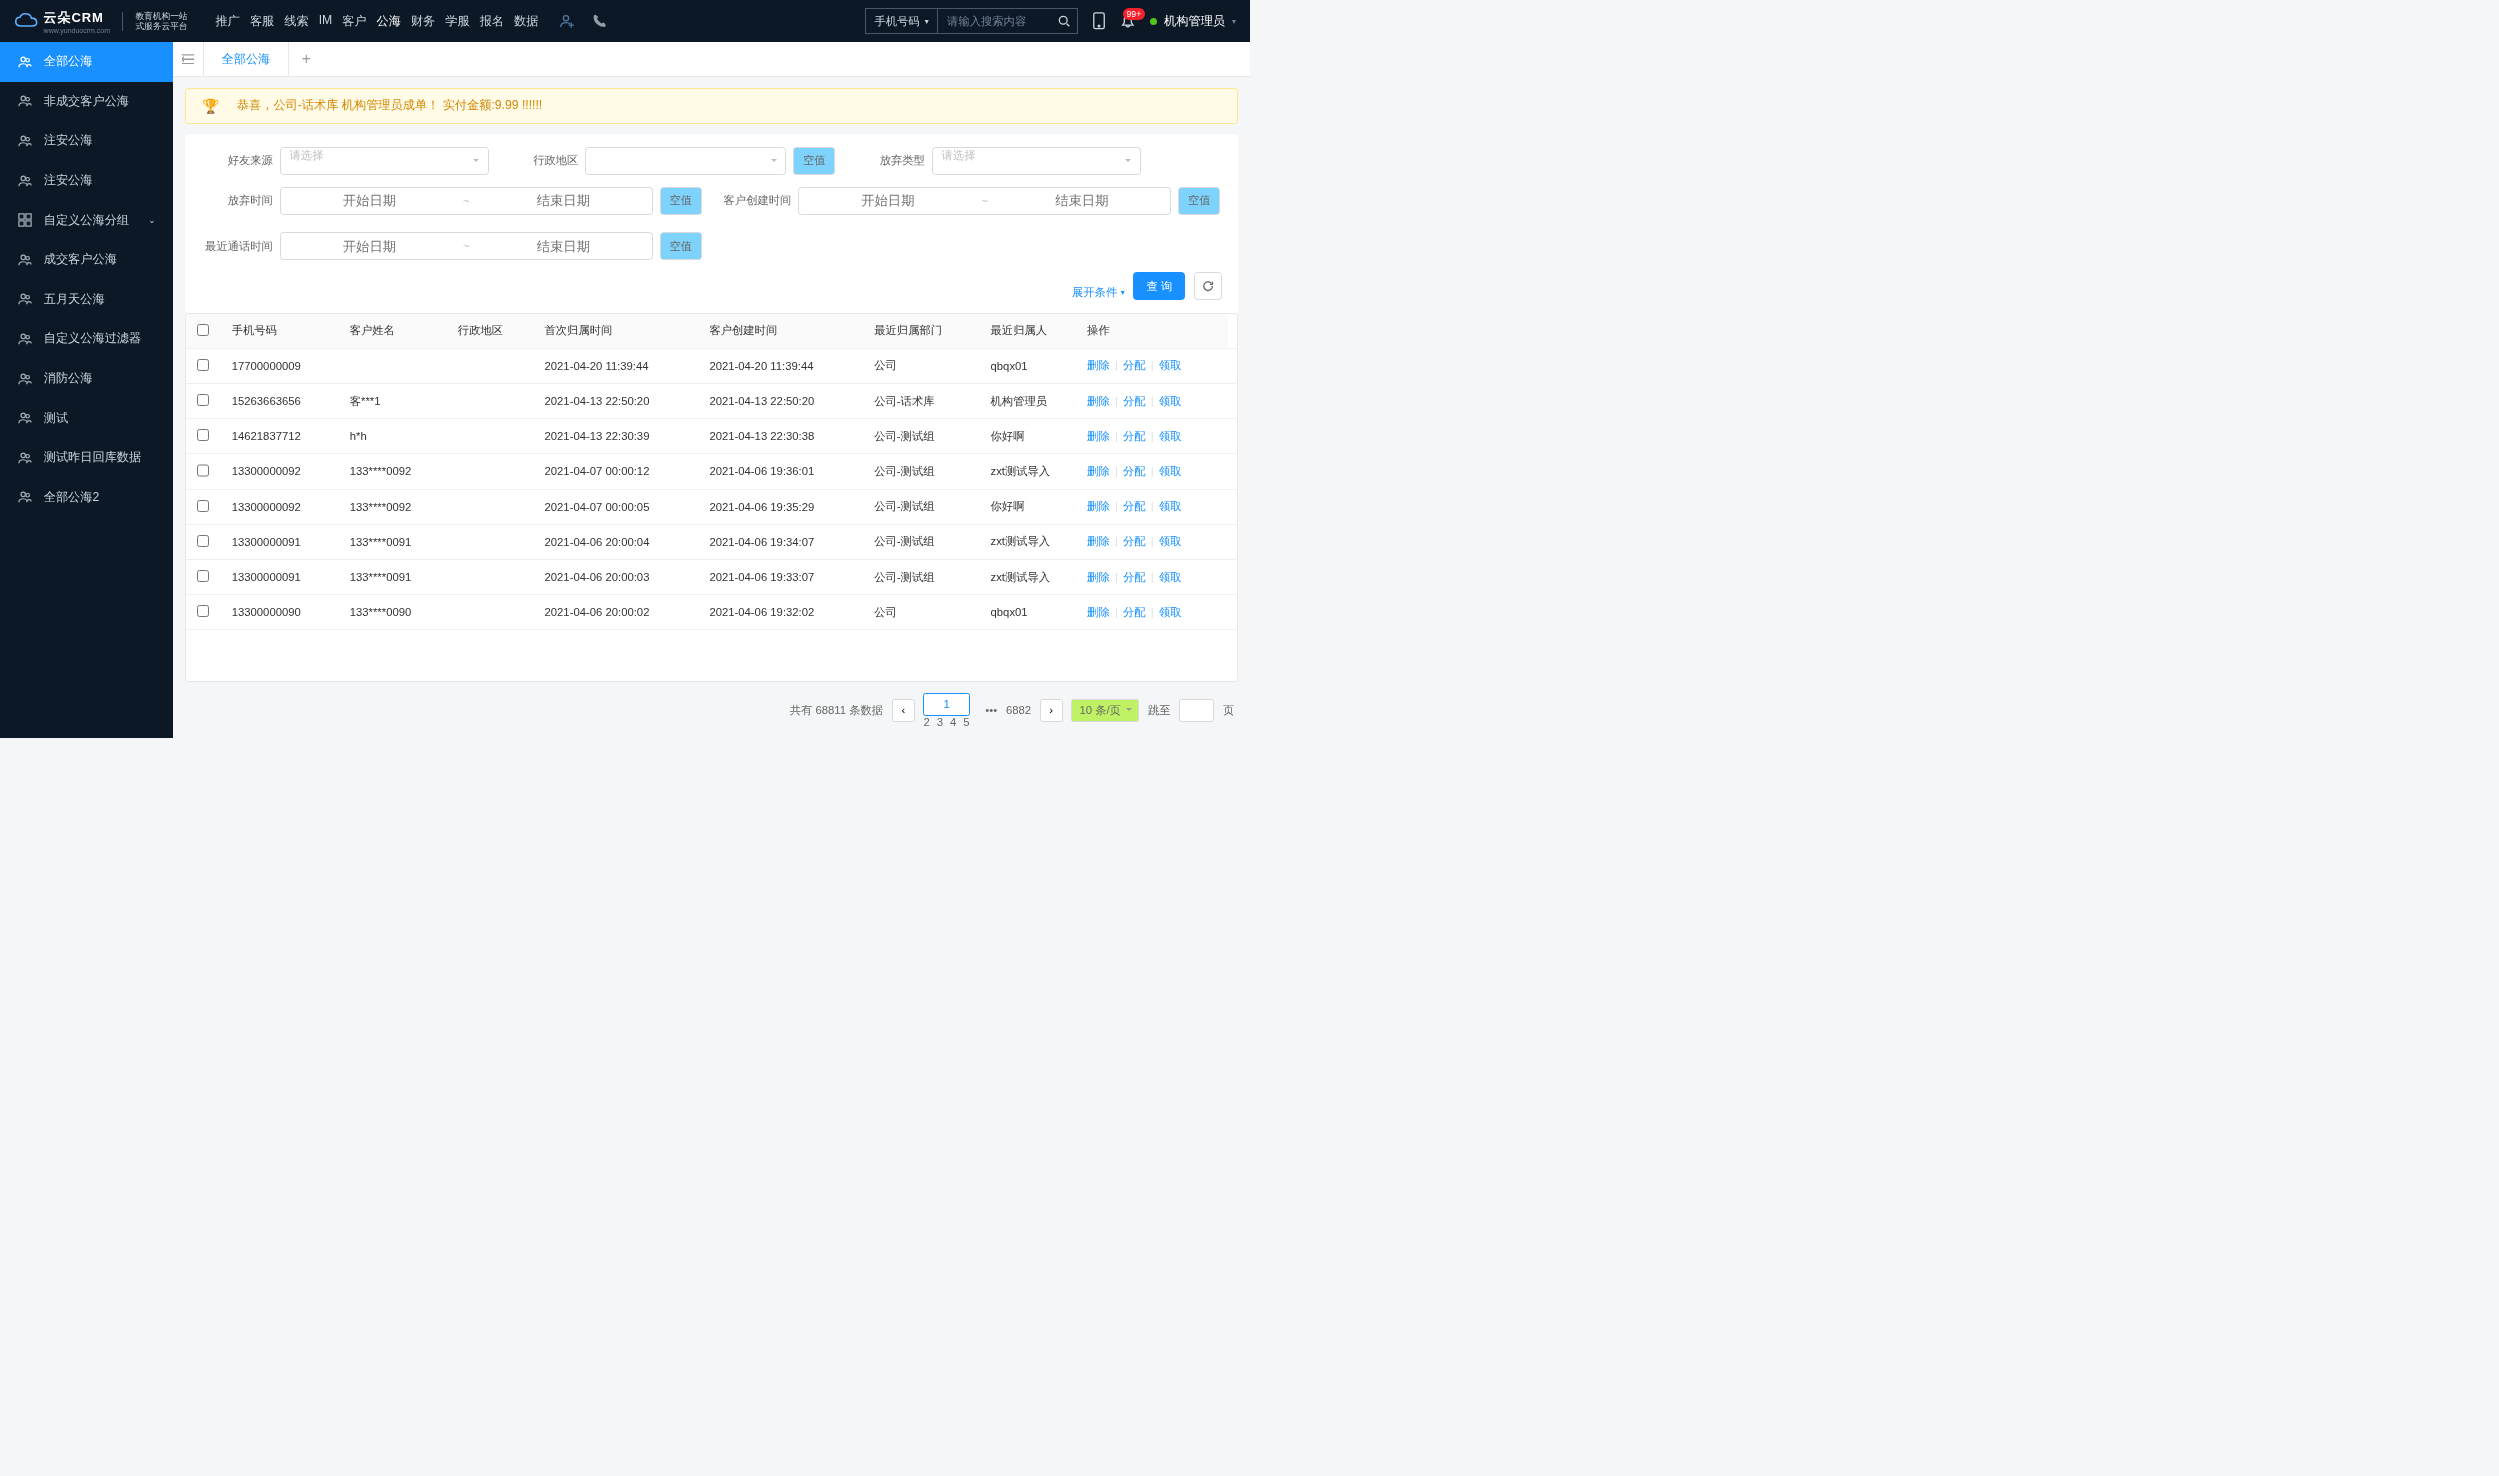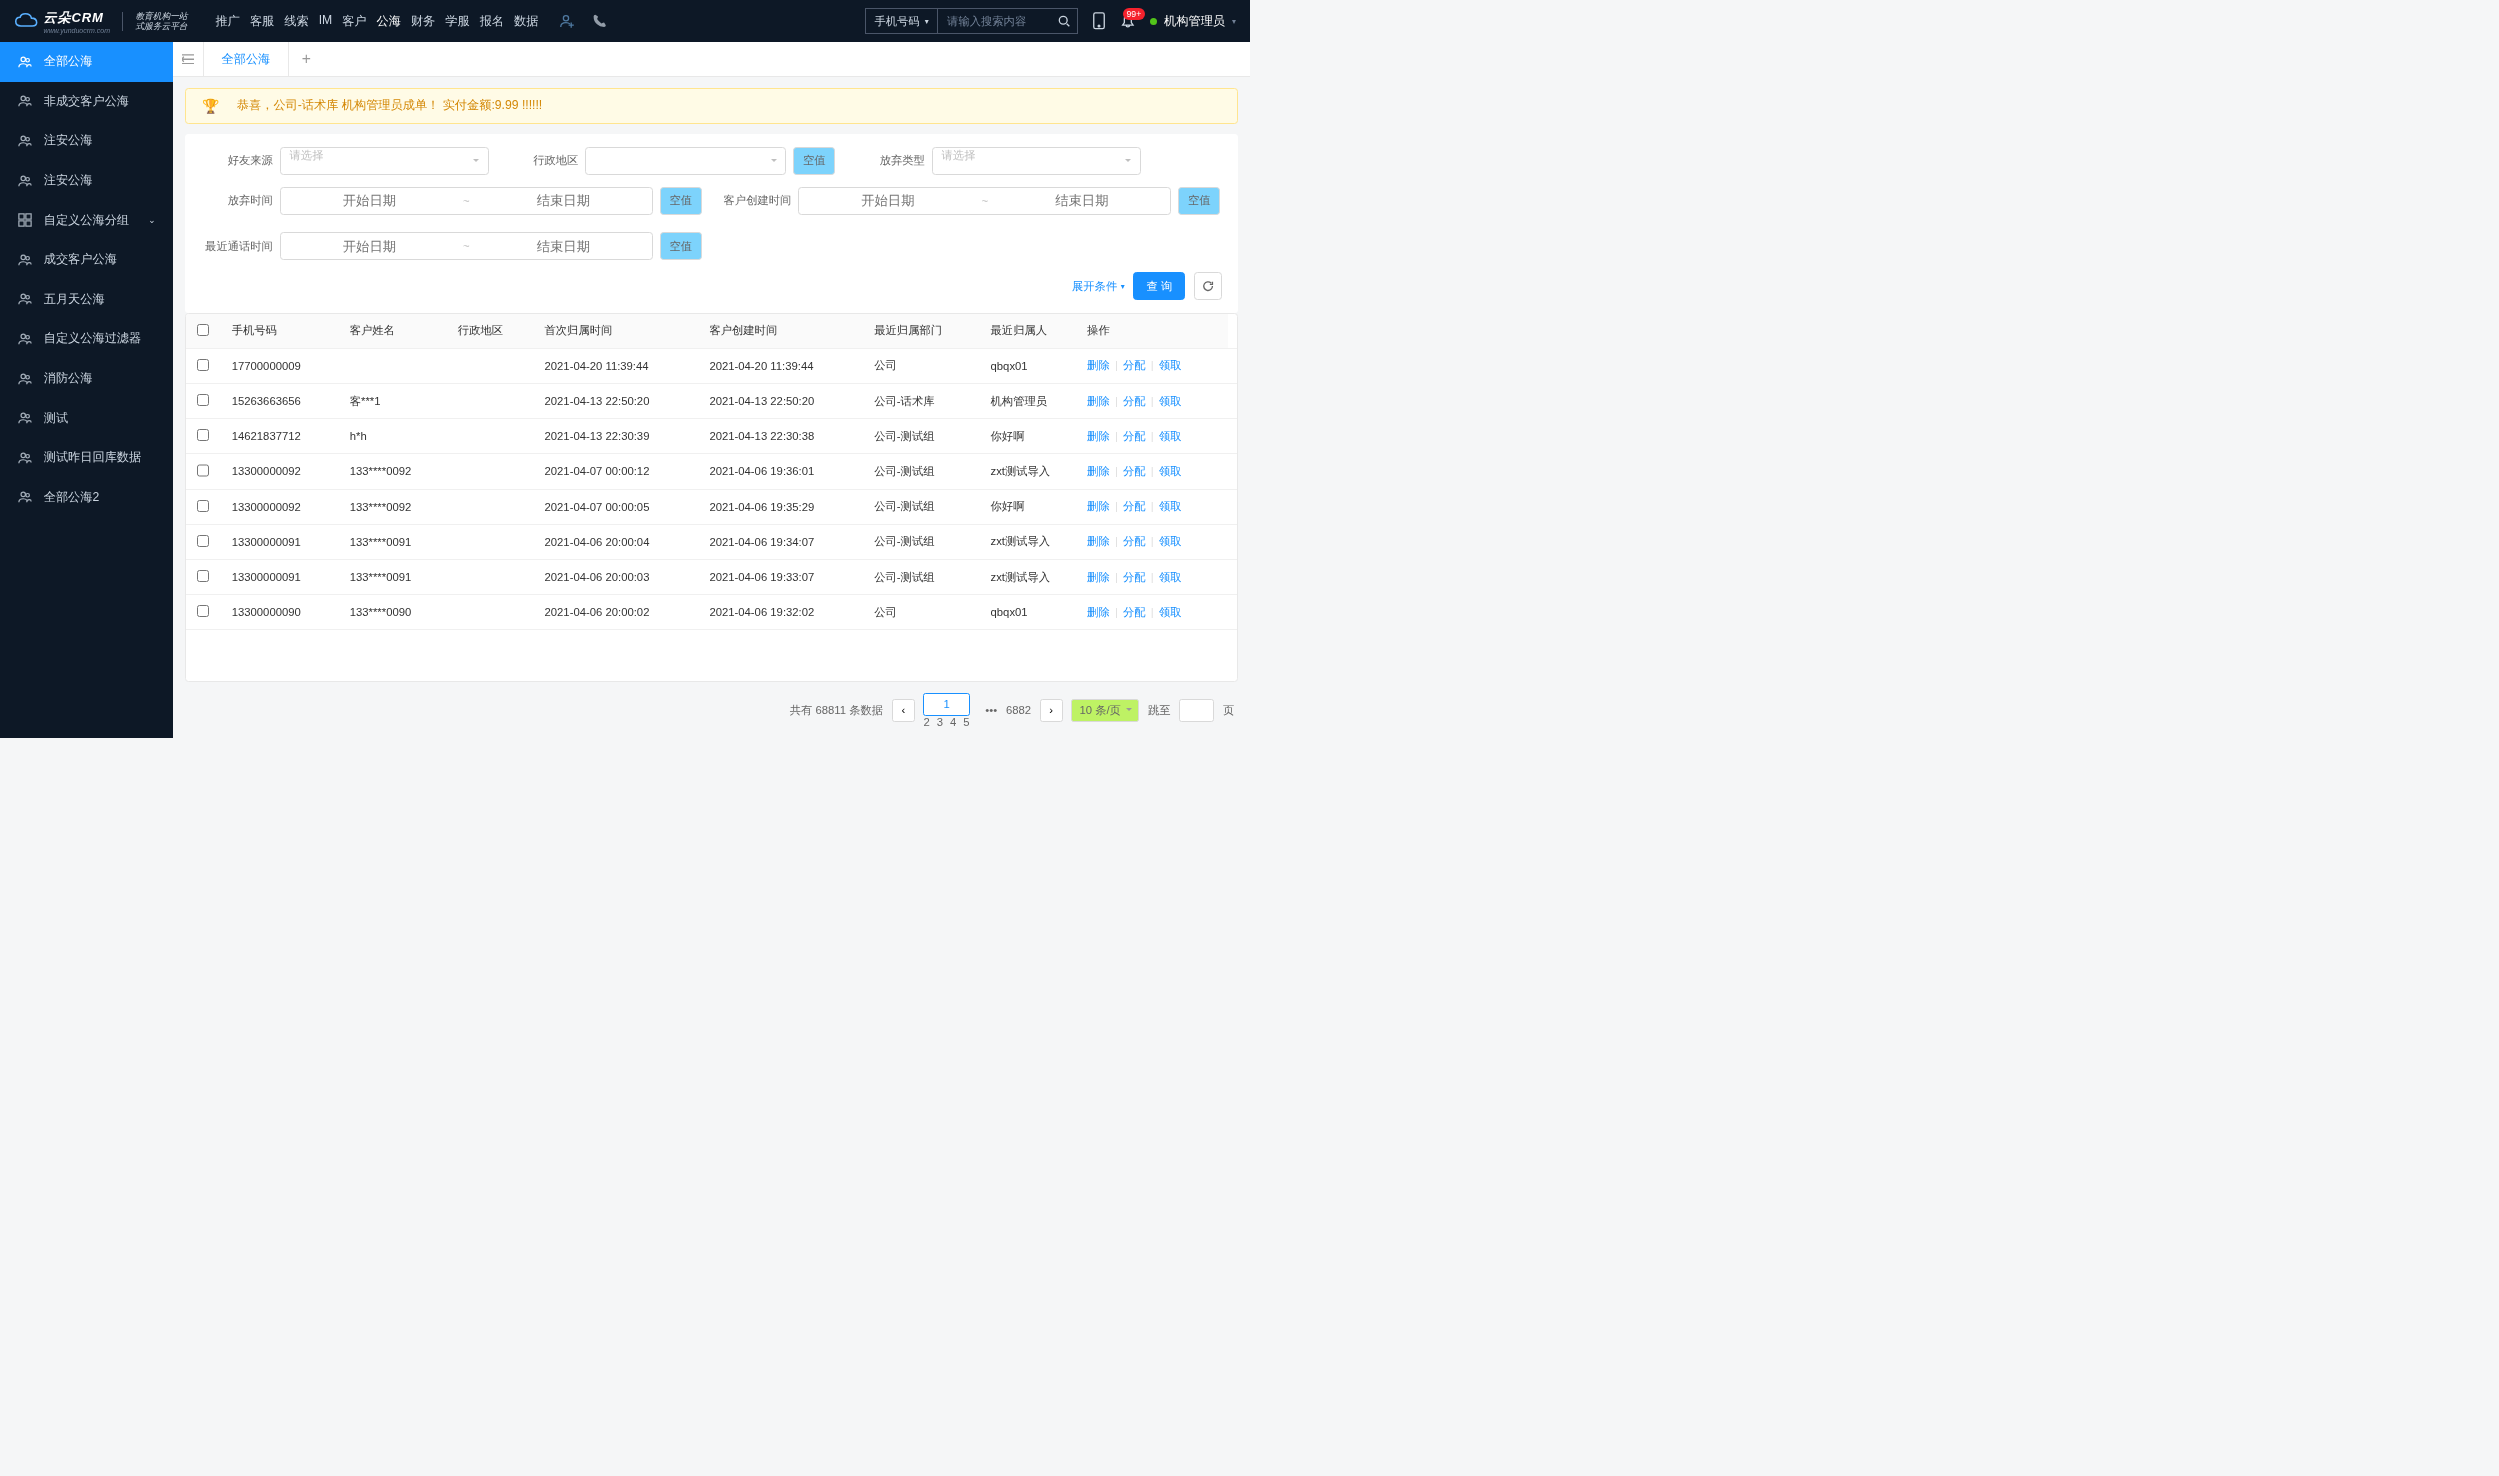--- a/index.html
+++ b/index.html
@@ -1,21 +1,21 @@
 <!DOCTYPE html>
 <html style="font-size:14px"><head>
 <meta charset="utf-8">
 <style>
 * { margin: 0; padding: 0; box-sizing: border-box; }
 body { font-family: -apple-system, "PingFang SC", "Microsoft YaHei", sans-serif; font-size: 12.2px; color: #333; background: #f5f6f7; overflow: hidden; }
 .app { display: flex; flex-direction: column; height: 738px; width: 1250px; }
 
 
 .header { height: 42px; background: #0d1826; display: flex; align-items: center; color: #fff; padding: 0 14px; }
-.logo { display: flex; align-items: center; gap: 5.2px; margin-right: 17.5px; font-style: italic; }
+.logo { display: flex; align-items: center; gap: 5.2px; margin-right: 17.5px; }
 .logo-cloud { width: 24.4px; height: 17.5px; position: relative; }
 .logo-text { font-size: 13px; font-weight: bold; letter-spacing: 0.9px; }
 .logo-sep { width: 0.9px; height: 19px; background: #4a5568; margin: 0 7px; }
 .logo-sub { font-size: 8.7px; line-height: 1.2; color: #cbd5e0; }
 .nav { display: flex; gap: 10px; margin-left: 10.5px; }
 .nav-item { color: #cbd5e0; cursor: pointer; font-size: 12.2px; }
 .nav-item.active { color: #fff; font-weight: 500; }
 .nav-icons { display: flex; gap: 15.7px; margin-left: 21px; }
 .nav-icon { width: 15.7px; height: 15.7px; opacity: 0.7; cursor: pointer; }
 .header-right { margin-left: auto; display: flex; align-items: center; gap: 14px; }
@@ -54,21 +54,21 @@
 .filters { background: #fff; padding: 12.2px 15.7px 0; border-radius: 3.5px; }
 .filter-row { display: flex; gap: 17.5px; margin-bottom: 12.2px; flex-wrap: wrap; }
 .filter-group { display: flex; align-items: center; gap: 7px; }
 .filter-label { width: 72px; text-align: right; color: #666; font-size: 11.3px; flex-shrink: 0; }
 .filter-select { height: 28px; border: 0.9px solid #d9d9d9; border-radius: 3.5px; padding: 0 21px 0 8.7px; min-width: 209px; background: #fff; color: #bfbfbf; display: flex; position: relative; cursor: pointer; font-size: 11.3px; }
 .filter-select::after { content: ""; position: absolute; right: 8.7px; top: 11.3px; border: 3.5px solid transparent; border-top-color: #bfbfbf; }
 .empty-btn { height: 28px; border: 0.9px solid #d9d9d9; border-radius: 3.5px; padding: 0 8.7px; background: #7dd3fc; cursor: pointer; font-size: 11.3px; color: #666; }
 .date-range { height: 28px; border: 0.9px solid #d9d9d9; border-radius: 3.5px; display: flex; align-items: center; min-width: 209px; background: #fff; font-size: 11.3px; }
 .date-input { border: none; text-align: center; flex: 1; color: #bfbfbf; outline: none; background: transparent; }
 .date-sep { color: #bfbfbf; padding: 0 5.2px; }
-.filter-actions { display: flex; justify-content: flex-end; gap: 8.7px; padding-bottom: 12.2px; align-items: center; }
+.filter-actions { display: flex; justify-content: flex-end; gap: 8.7px; padding-bottom: 12.2px; align-items: flex-end; }
 .link-btn { color: #1890ff; cursor: pointer; display: flex; align-items: center; gap: 3.5px; font-size: 11.3px; }
 .btn { height: 28px; padding: 0 12.2px; border: 0.9px solid #d9d9d9; border-radius: 3.5px; background: #fff; cursor: pointer; font-size: 11.3px; }
 .btn.primary { background: #1890ff; border-color: #1890ff; color: #fff; }
 .btn.icon-only { width: 28px; padding: 0; display: flex; align-items: center; justify-content: center; }
 .btn:disabled { color: #bfbfbf; cursor: not-allowed; }
 
 .toolbar { display: flex; gap: 8.7px; margin: 12.2px 0 8.7px; }
 .toolbar .right { margin-left: auto; }
 .btn.gear { display: flex; align-items: center; gap: 5.2px; }
 

